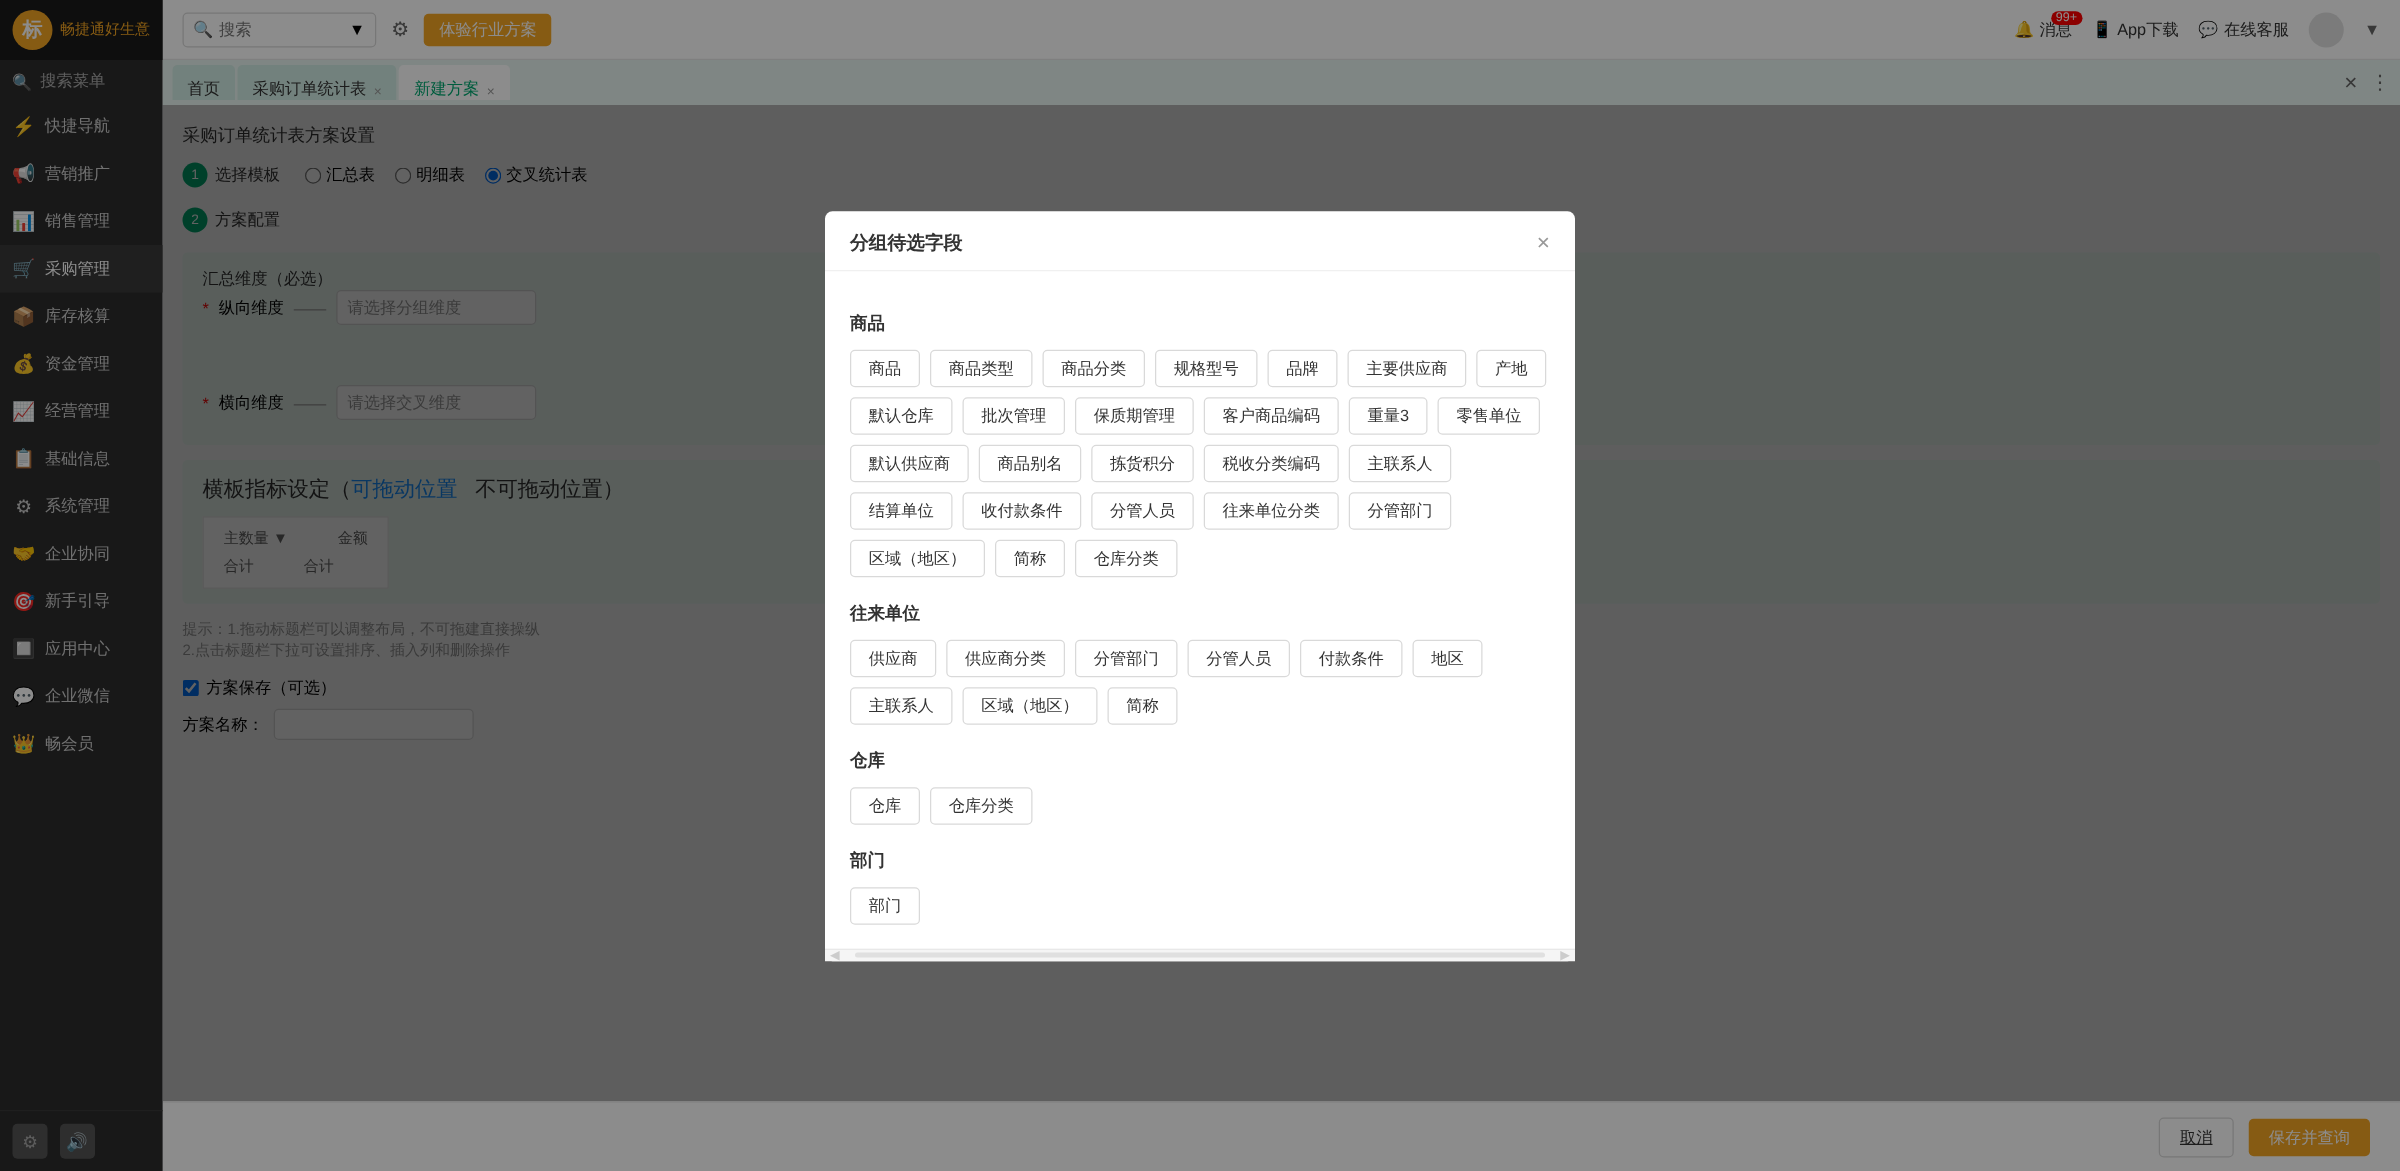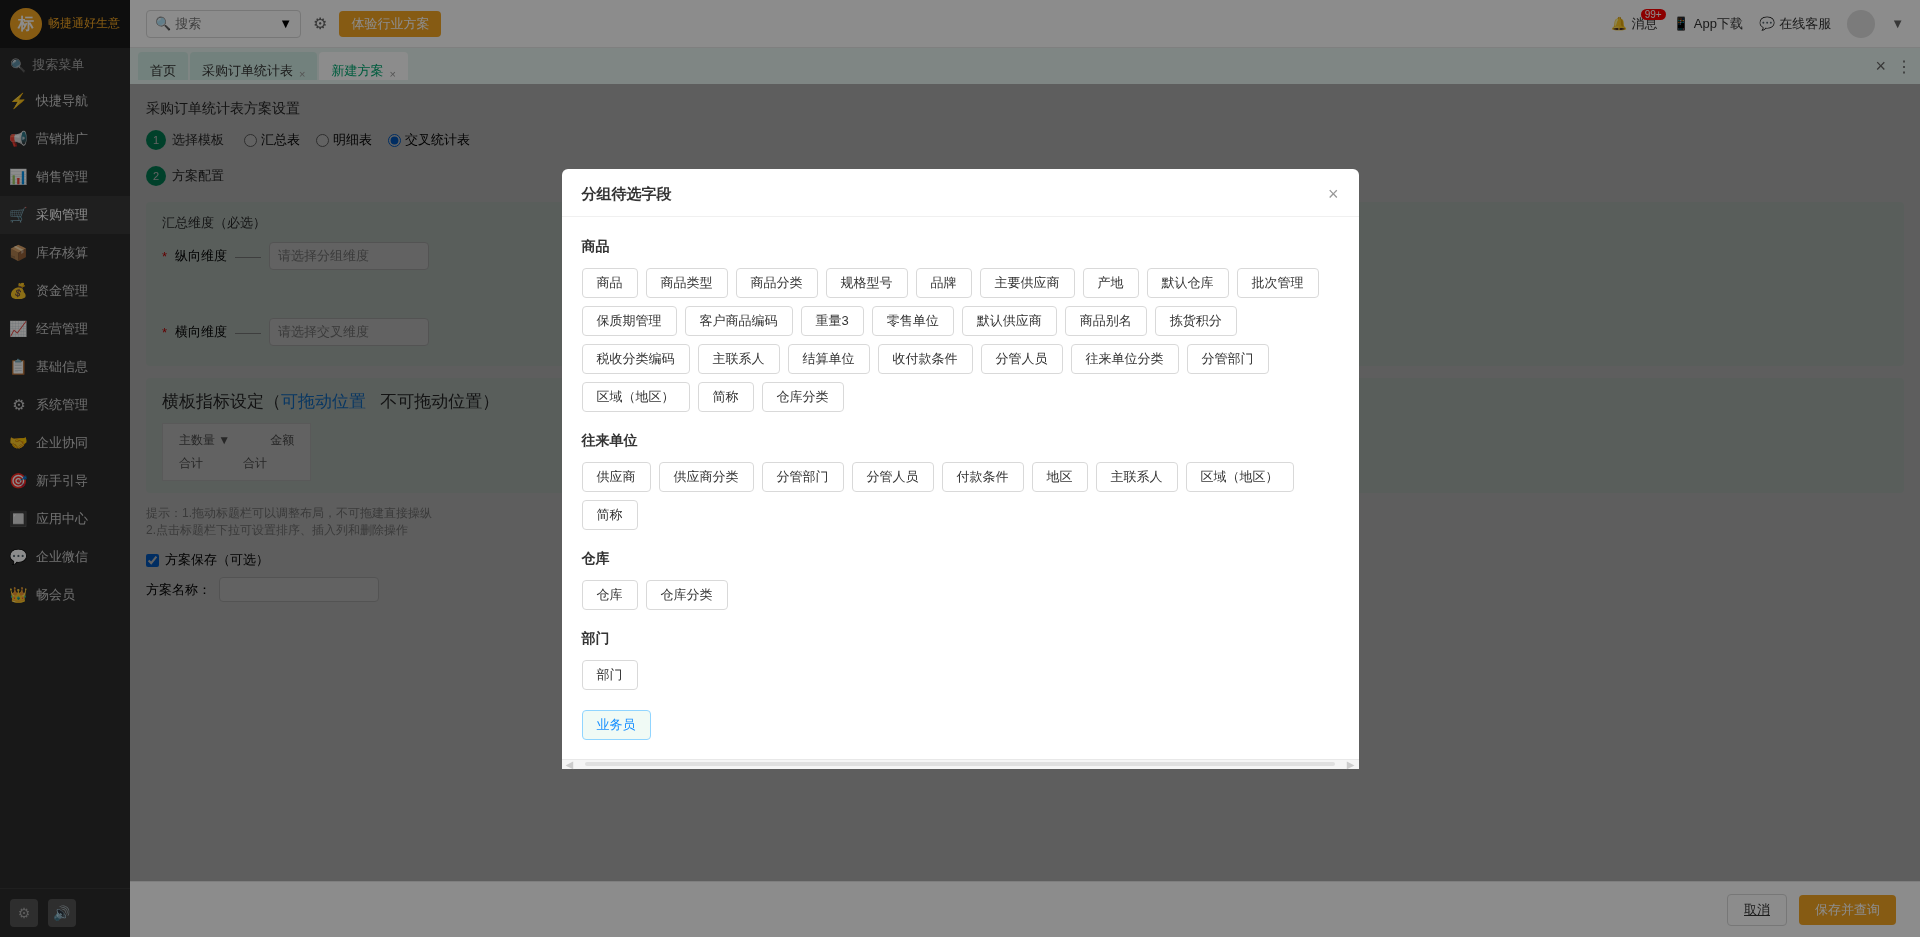--- a/index.html
+++ b/index.html
@@ -79,28 +79,28 @@
     .save-section { display: flex; align-items: center; gap: 8px; margin-top: 12px; }
     .footer-btns { position: fixed; bottom: 0; right: 0; left: 130px; height: 56px; background: #fff; border-top: 1px solid #e8e8e8; display: flex; align-items: center; justify-content: flex-end; padding: 0 24px; gap: 12px; z-index: 20; }
     .btn-cancel { border: 1px solid #d9d9d9; background: white; border-radius: 4px; padding: 6px 16px; cursor: pointer; font-size: 13px; color: #333; text-decoration: underline; }
     .btn-save { background: #f5a623; color: white; border: none; border-radius: 4px; padding: 6px 16px; cursor: pointer; font-size: 13px; }
 
     
     .modal-overlay {
       position: fixed; inset: 0; background: rgba(0,0,0,0.45); z-index: 100; display: flex; align-items: center; justify-content: center;
     }
     .modal {
-      background: white; border-radius: 6px; width: 797px; max-height: 600px; display: flex; flex-direction: column; position: relative;
+      background: white; border-radius: 6px; width: 600px; max-height: 600px; display: flex; flex-direction: column; position: relative;
     }
     .modal-header {
       display: flex; align-items: center; justify-content: space-between; padding: 16px 20px 12px; border-bottom: 1px solid #f0f0f0;
     }
     .modal-title { font-size: 15px; font-weight: 600; color: #333; }
     .modal-close { cursor: pointer; font-size: 18px; color: #999; line-height: 1; }
-    .modal-body { overflow-y: auto; flex: 1; padding: 21px 20px; }
+    .modal-body { overflow-y: auto; flex: 1; padding: 33px 20px; }
 
     
     .field-group { margin-bottom: 20px; }
     .field-group-title { font-size: 14px; font-weight: 600; color: #333; margin-bottom: 12px; }
     .field-items { display: flex; flex-wrap: wrap; gap: 8px; }
     .field-item {
       border: 1px solid #d9d9d9; border-radius: 4px; padding: 5px 14px; font-size: 13px; color: #333; cursor: pointer; background: white; white-space: nowrap;
     }
     .field-item.selected { border-color: #00a870; color: #00a870; background: #f0faf5; }
     .field-item.blue { color: #1890ff; border-color: #91d5ff; }
@@ -263,21 +263,21 @@
   </div>
 
   <div class="step-bar">
     <div class="step-item">
       <div class="step-num">2</div>
       <span class="step-label">方案配置</span>
     </div>
   </div>
 
   <div class="config-section">
-    <div style="font-size:13px; color:#333; margin-bottom:10px;">汇总维度（必选）</div>
+    <div style="font-size:13px; color:#333; ">汇总维度（必选）</div>
     <div class="config-row">
       <span style="color:red;">*</span>
       <span>纵向维度</span>
       <span style="color:#999;">——</span>
       <div class="config-select" style="color:#999;">请选择分组维度</div>
     </div>
     <div style="height:40px;"></div>
     <div class="config-row">
       <span style="color:red;">*</span>
       <span>横向维度</span>

